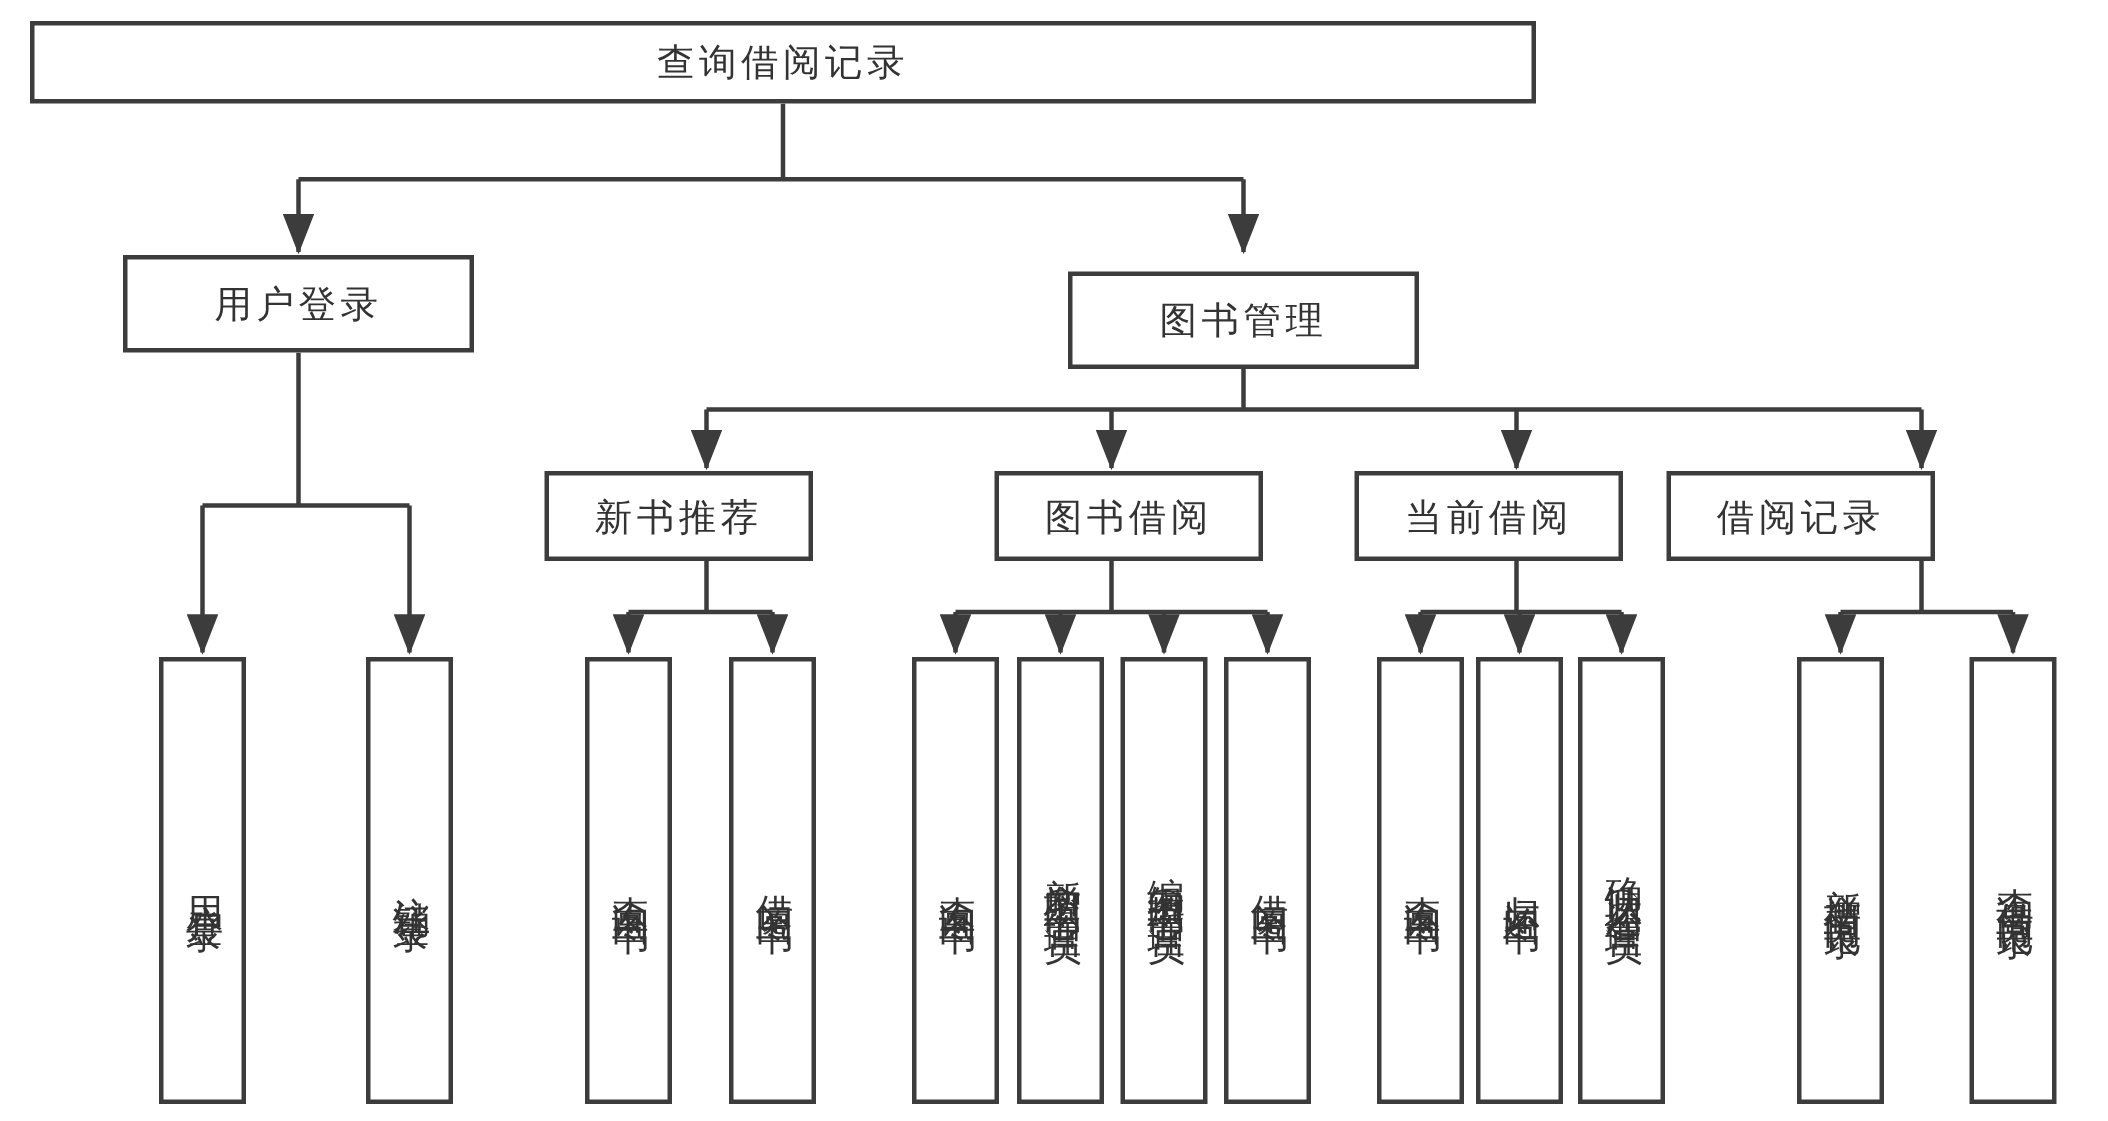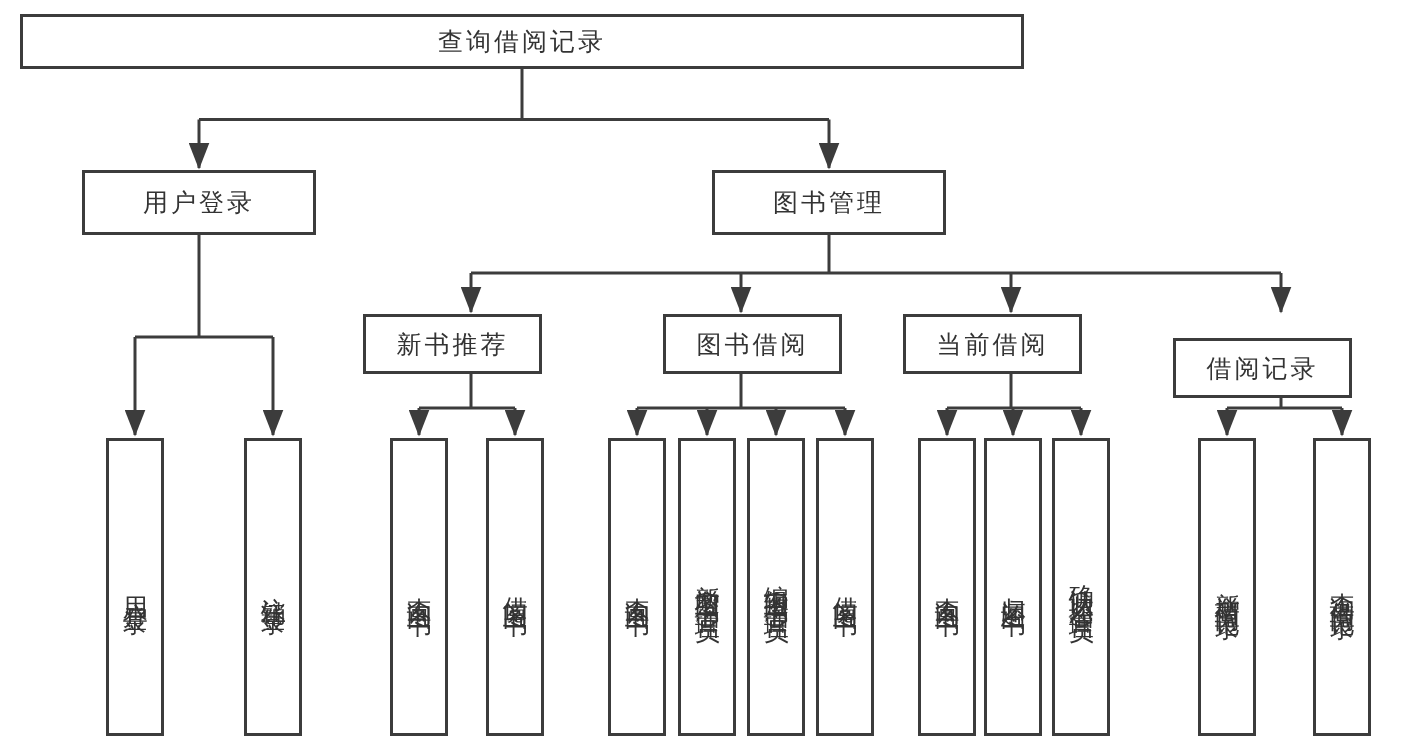--- a/index.html
+++ b/index.html
@@ -110,34 +110,34 @@
     <line class="wire" x1="1342" y1="408" x2="1342" y2="435" marker-end="url(#arrow)"></line>
   </svg>
 
   <div class="box hbox root">
     <span>查询借阅记录</span>
   </div>
 
   <div class="box hbox l2" style="left:82px;">
     <span>用户登录</span>
   </div>
-  <div class="box hbox l2" style="left:712px;">
+  <div class="box hbox l2" style="left:712px;margin-top:11px;">
     <span>图书管理</span>
   </div>
 
   <div class="box hbox l3" style="left:363px;">
     <span>新书推荐</span>
   </div>
   <div class="box hbox l3" style="left:663px;">
     <span>图书借阅</span>
   </div>
   <div class="box hbox l3" style="left:903px;">
     <span>当前借阅</span>
   </div>
-  <div class="box hbox l3" style="left:1173px;margin-top:24px;">
+  <div class="box hbox l3" style="left:1111px;">
     <span>借阅记录</span>
   </div>
 
   <div class="box leaf" style="left:106px;">
     <span class="vtext">用户登录</span>
   </div>
   <div class="box leaf" style="left:244px;">
     <span class="vtext">注销登录</span>
   </div>
 

